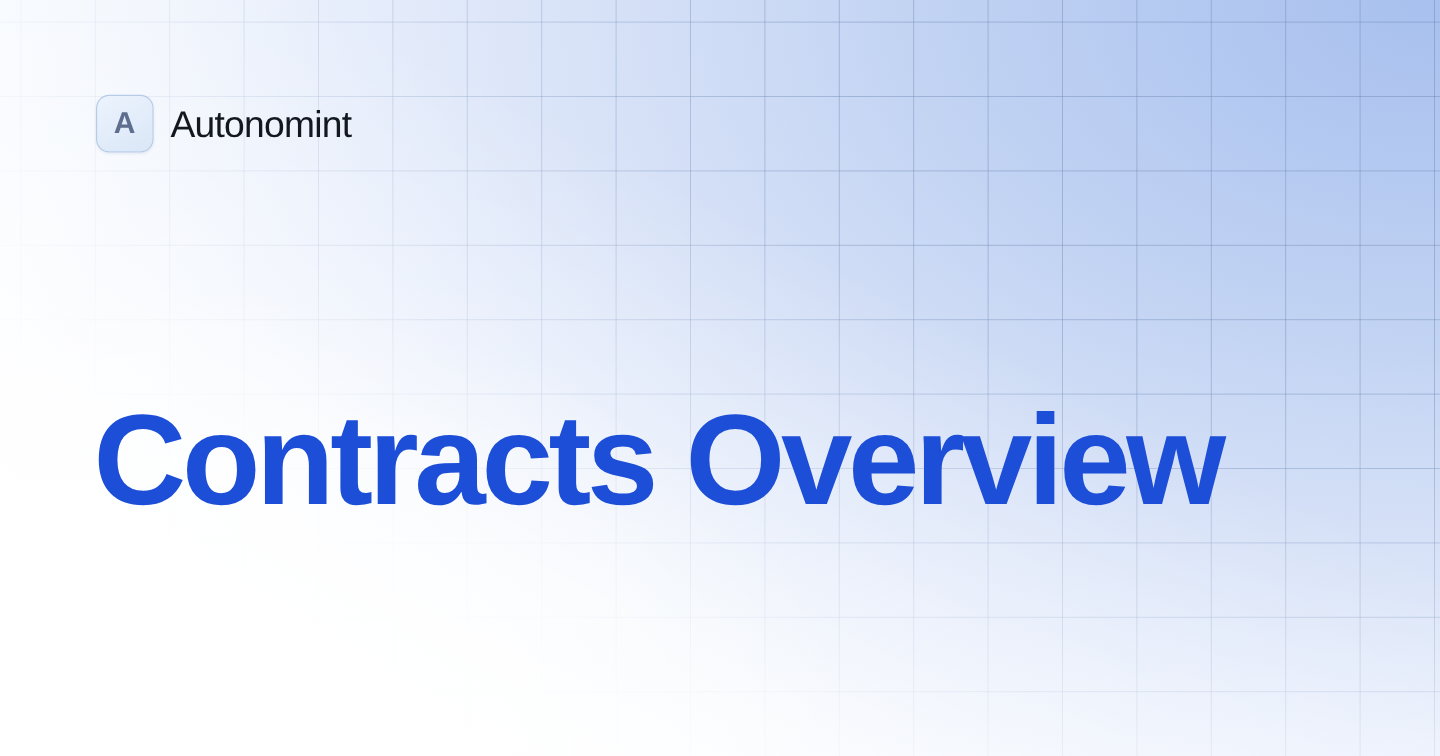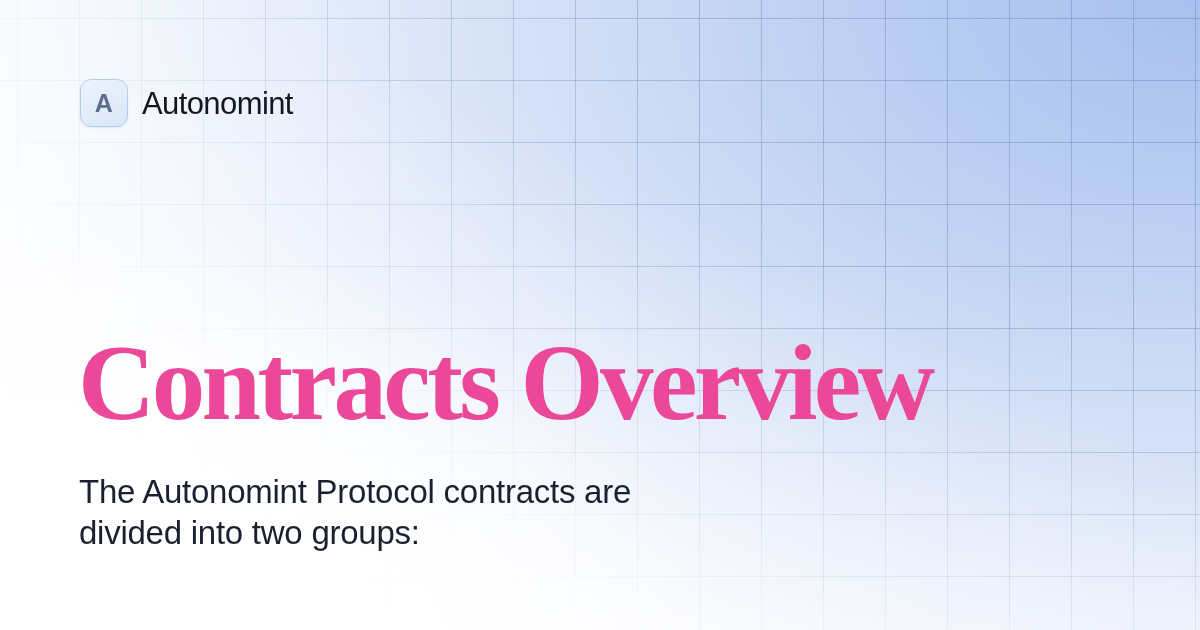--- a/index.html
+++ b/index.html
@@ -139,26 +139,26 @@
     color:#13171f;
     letter-spacing:-0.6px;
     white-space:nowrap;
   }
 
   
   .headline {
     position:absolute;
     left:78px;
     top:330px;
-    font-family:Liberation Serif, serif;
+    font-family:Liberation Sans, sans-serif;
     font-size:107px;
     font-weight:bold;
     line-height:1.0;
     letter-spacing:-3.6px;
-    color:#ec4899;
+    color:#1d4ed8;
     white-space:nowrap;
     text-align:right;
   }
 
   
   .subtitle {
     position:absolute;
     left:79px;
     top:471px;
     font-family:"Liberation Sans", sans-serif;
@@ -185,18 +185,14 @@
 
   <div class="brand">
     <div class="brand-badge">
       <span class="brand-badge-letter">A</span>
     </div>
     <span class="brand-name">Autonomint</span>
   </div>
 
   <h1 class="headline">Contracts Overview</h1>
 
-  <p class="subtitle">
-    <span class="subtitle-line">The Autonomint Protocol contracts are</span>
-    <span class="subtitle-line">divided into two groups:</span>
-  </p>
 
 </div>
 
 </body></html>

